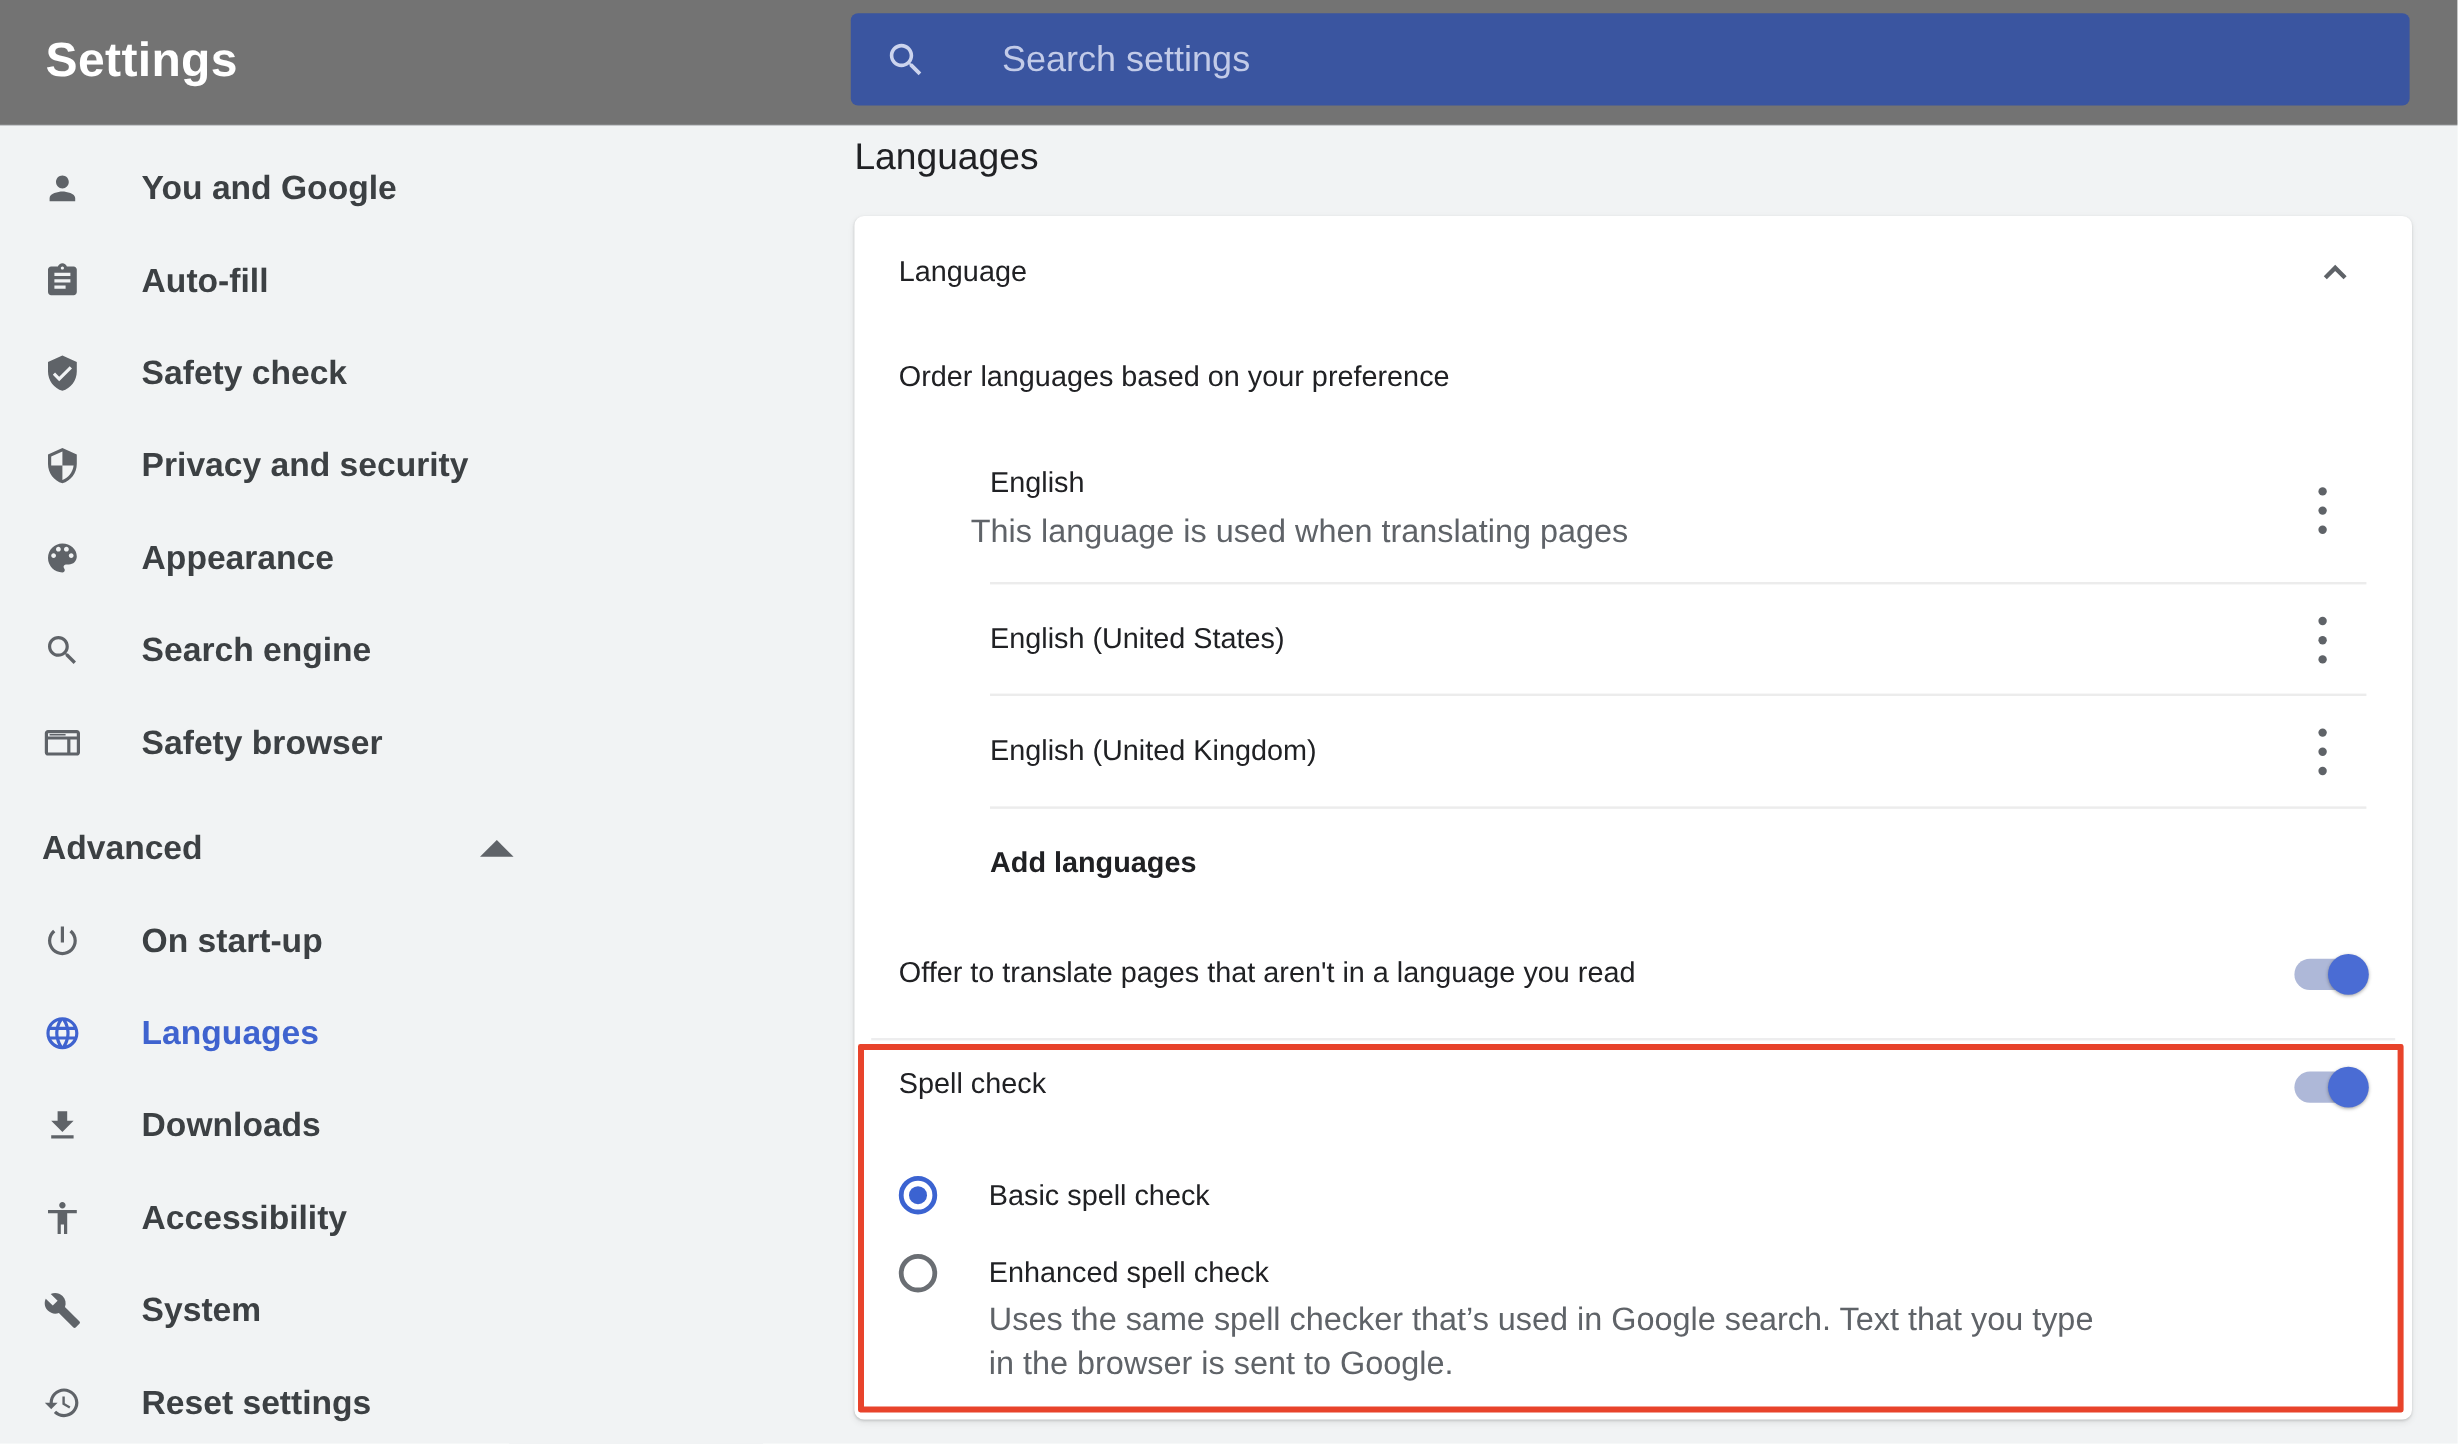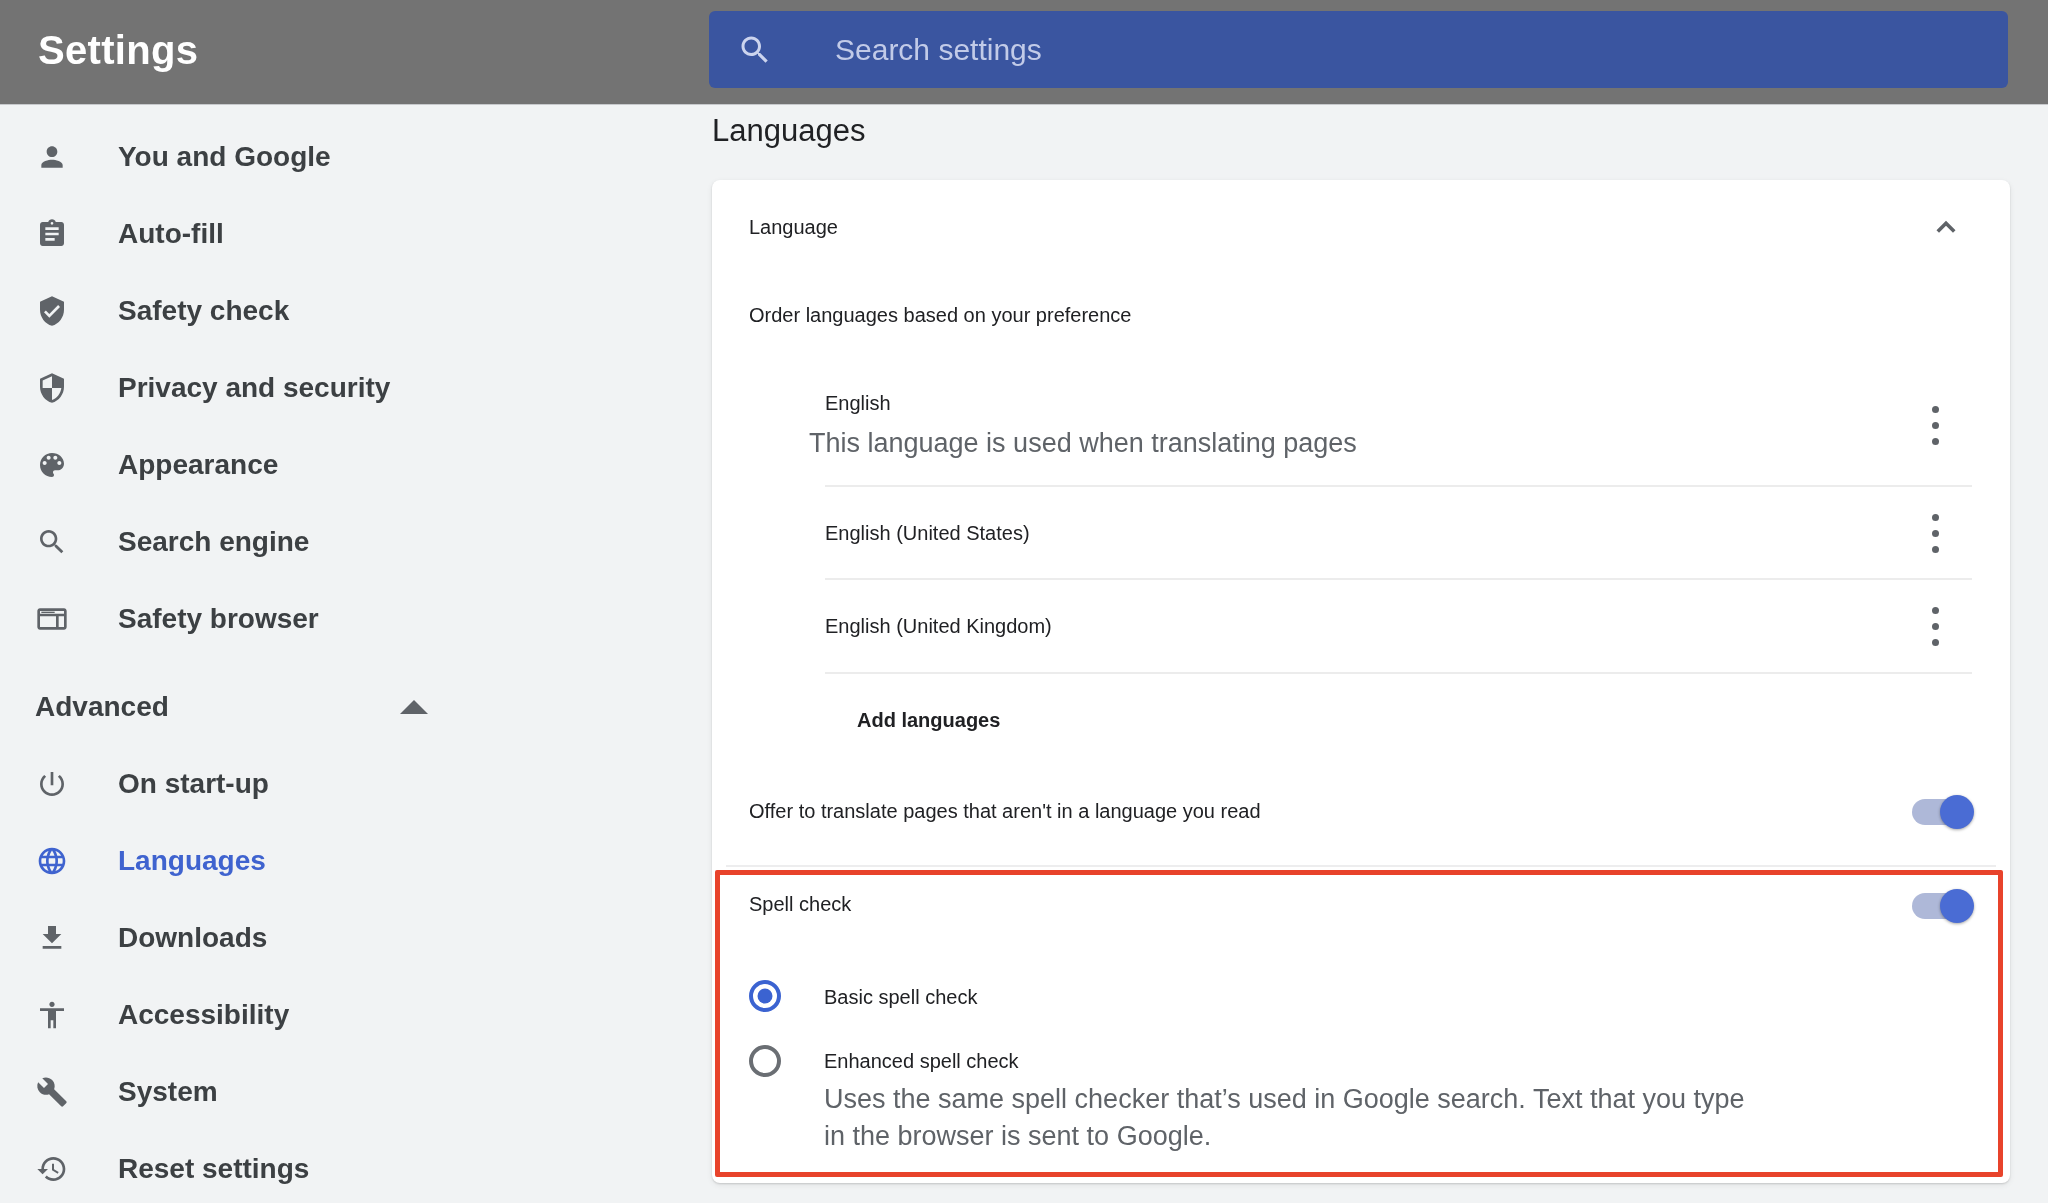--- a/index.html
+++ b/index.html
@@ -62,41 +62,41 @@
   
   .page-title {
     position:absolute; left:712px; top:109px; line-height:44px;
     font-size:31px; color:#202124;
   }
   .card {
     position:absolute; left:712px; top:180px; width:1298px; height:1003px;
     background:#ffffff; border-radius:8px;
     box-shadow:0 1px 2px rgba(0,0,0,.14), 0 2px 6px rgba(0,0,0,.07);
   }
-  .card .txt { position:absolute; line-height:36px; font-size:20px; color:#202124; white-space:nowrap; }
+  .card .txt { position:absolute; line-height:36px; font-size:24px; color:#202124; white-space:nowrap; }
   .card .sub { font-size:27px; color:#5f6368; }
   .sec-title { left:37px; top:29px; font-size:29px; }
   .collapse-btn { position:absolute; left:1216px; top:29px; width:36px; height:36px; cursor:pointer; }
   .collapse-btn svg { width:36px; height:36px; stroke:#5f6368; stroke-width:2.4; fill:none; }
   .order-label { left:37px; top:117px; }
   .lang-name-1 { left:113px; top:205px; }
   .lang-desc-1 { left:97px; top:245px; }
   .lang-name-2 { left:113px; top:335px; }
   .lang-name-3 { left:113px; top:428px; }
   .divider { position:absolute; left:113px; width:1147px; height:2px; background:#ececec; }
   .div-1 { top:305px; } .div-2 { top:398px; } .div-3 { top:492px; }
   .div-4 { top:685px; left:14px; width:1270px; background:#ededee; }
   .kebab {
     position:absolute; left:1209px; width:28px; height:50px;
     display:flex; flex-direction:column; align-items:center; justify-content:center;
     gap:9px; cursor:pointer;
   }
   .kebab i { width:7px; height:7px; border-radius:50%; background:#5f6368; }
   .kb-1 { top:220px; } .kb-2 { top:328px; } .kb-3 { top:421px; }
-  .add-languages { left:113px; top:522px; color:#3f63cf; font-weight:600; cursor:pointer;margin-left:32px; }
+  .add-languages { left:113px; top:522px; color:#3f63cf; font-weight:600; cursor:pointer; }
   .translate-label { left:37px; top:613px;text-align:center; }
   .spell-label { left:37px; top:706px; }
   .toggle {
     position:absolute; left:1200px; width:60px; height:26px; border-radius:13px;
     background:#aeb8d8; cursor:pointer;
   }
   .toggle .knob {
     position:absolute; right:-2px; top:-4px; width:34px; height:34px;
     border-radius:50%; background:#4a6cd4;
     box-shadow:0 1px 3px rgba(0,0,0,.35);

